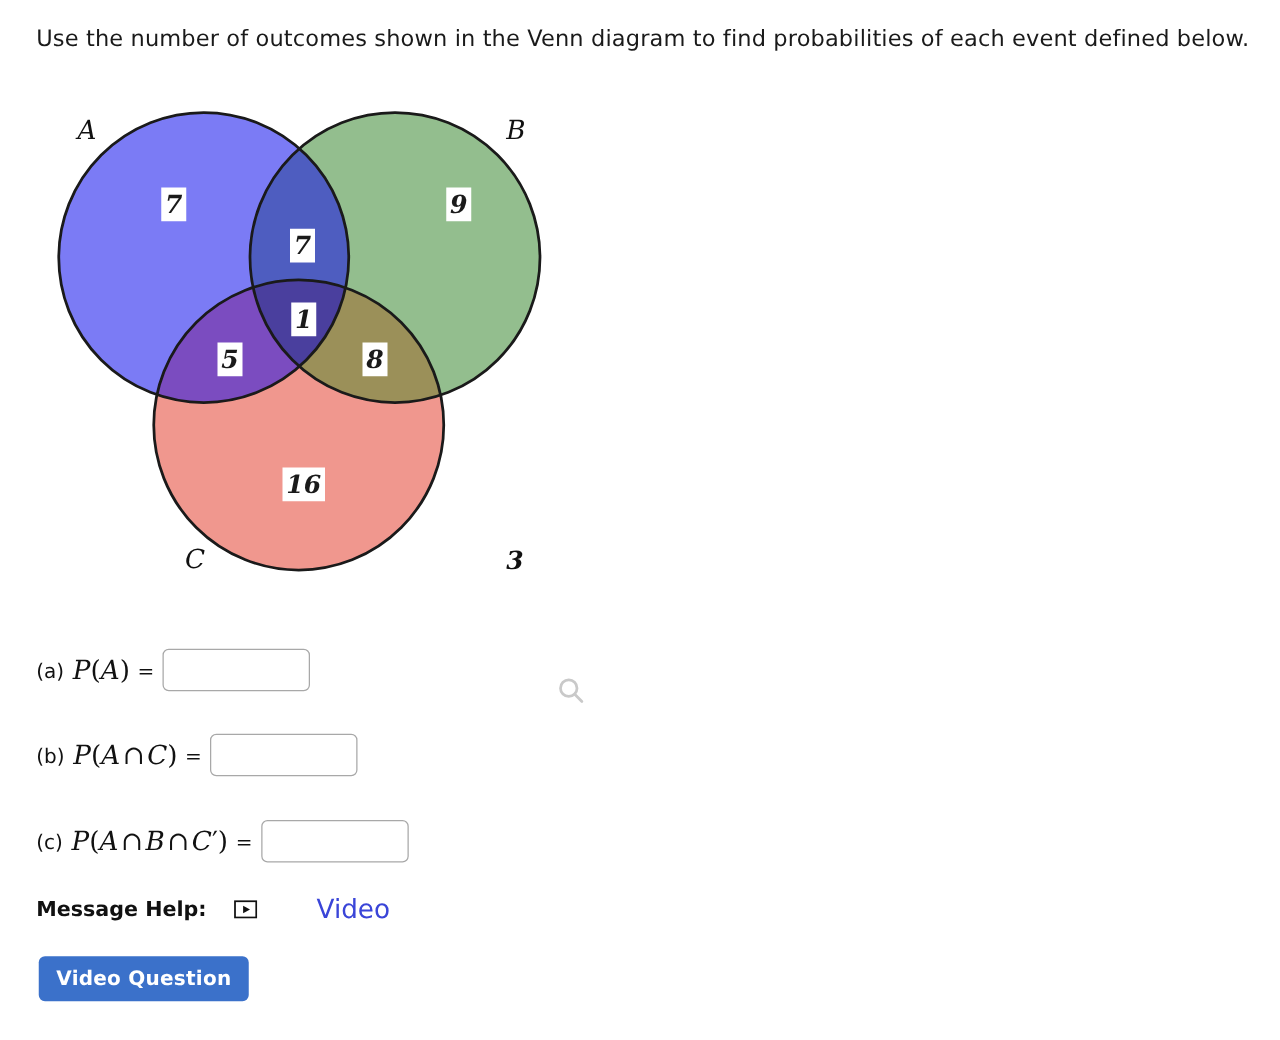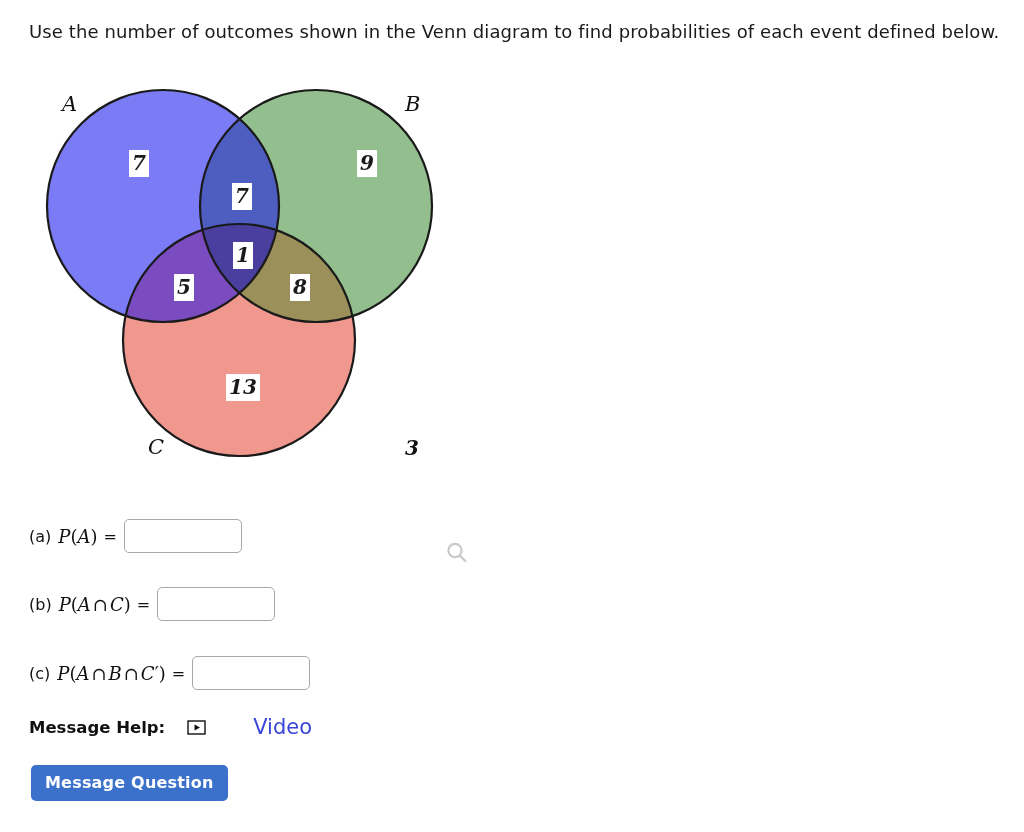--- a/index.html
+++ b/index.html
@@ -84,21 +84,21 @@
     height: 40px;
   }
   .part-tag {
     font-size: 16px;
     color: #111111;
     margin-right: 7px;
     font-family: "DejaVu Sans", sans-serif;
   }
   .math-expr {
     font-family: "DejaVu Serif", serif;
-    font-size: 18px;
+    font-size: 21px;
     color: #111111;
     white-space: nowrap;
   }
   .math-expr .mi { font-style: italic; }
   .math-expr .op { font-style: normal; padding: 0 2px; }
   .eqsign {
     font-size: 16px;
     margin: 0 7px 0 6px;
     color: #111111;
     font-family: "DejaVu Sans", sans-serif;
@@ -210,21 +210,21 @@
   <div class="set-label" style="left:42px; top:14px;">A</div>
   <div class="set-label" style="left:385px; top:14px;">B</div>
   <div class="set-label" style="left:128px; top:357px;">C</div>
 
   <div class="count-box" style="left:109px; top:72px;">7</div>
   <div class="count-box" style="left:337px; top:72px;">9</div>
   <div class="count-box" style="left:212px; top:105px;">7</div>
   <div class="count-box" style="left:213px; top:164px;">1</div>
   <div class="count-box" style="left:154px; top:196px;">5</div>
   <div class="count-box" style="left:270px; top:196px;">8</div>
-  <div class="count-box" style="left:206px; top:296px;">13</div>
+  <div class="count-box" style="left:206px; top:296px;">16</div>
 
   <div class="outside-count" style="left:385px; top:358px;">3</div>
 
   <div class="zoom-icon">
     <svg width="26" height="26" viewBox="0 0 26 26">
       <circle cx="11" cy="10.5" r="6.6" fill="none" stroke="#c9c9c9" stroke-width="2.2"></circle>
       <line x1="15.8" y1="15.4" x2="21.5" y2="21.2" stroke="#c9c9c9" stroke-width="2.2" stroke-linecap="round"></line>
     </svg>
   </div>
 </div>
@@ -258,13 +258,13 @@
       <svg width="19" height="15" viewBox="0 0 19 15">
         <rect x="1" y="1" width="17" height="13" fill="none" stroke="#111" stroke-width="1.4"></rect>
         <polygon points="7.5,4.5 13,7.5 7.5,10.5" fill="#111"></polygon>
       </svg>
     </span>
     <span class="txt">Video</span>
   </a>
 
 </div>
 
-<button class="submit-btn">Message Question</button>
+<button class="submit-btn">Video Question</button>
 
 </body></html>

